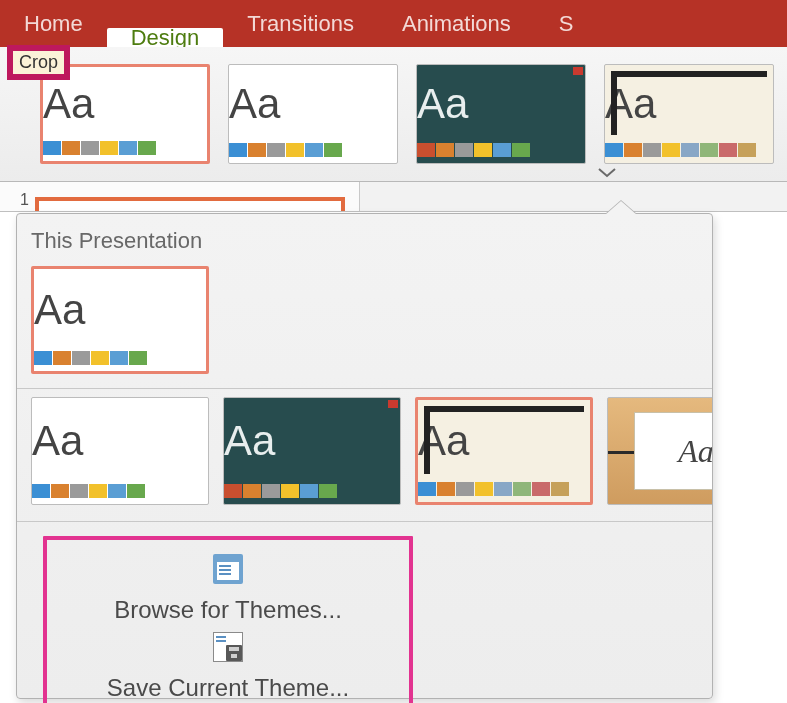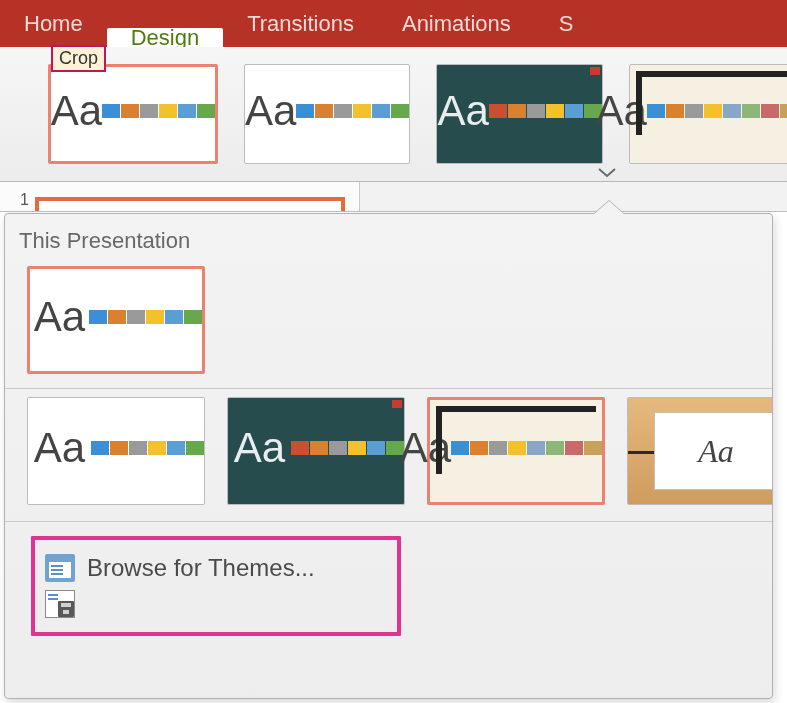--- a/index.html
+++ b/index.html
@@ -35,26 +35,25 @@
     border-top-right-radius: 2px;
     margin-top: 28px;
   }
 
   
   .crop-tip {
     position: absolute;
     top: 45px;
     left: 7px;
     background: #fbf2d8;
-    border: 2px solid #be185d;
+    border: 6px solid #be185d;
     font-size: 18px;
     padding: 1px 6px;
     color: #333;
     z-index: 5;
-    margin-left: 44px;
   }
 
   
   .theme-strip {
     background: linear-gradient(#f6f6f6, #ececec);
     border-bottom: 1px solid #b8b8b8;
     height: 135px;
     display: flex;
     align-items: center;
     padding-left: 40px;
@@ -63,25 +62,24 @@
   }
   .theme-thumb {
     width: 170px;
     height: 100px;
     background: #fff;
     border: 1px solid #bcbcbc;
     border-radius: 2px;
     position: relative;
     cursor: pointer;
     display: flex;
-    flex-direction: row;
-    align-items: center;
+    flex-direction: column;
+    align-items: flex-start;
     justify-content: flex-end;
     padding-bottom: 6px;
-    margin-left: 8px;
   }
   .theme-thumb.selected { border: 3px solid #e9836f; }
   .theme-thumb .aa {
     font-size: 42px;
     color: #444;
     flex: 1;
     display: flex;
     align-items: center;
     justify-content: center;
   }
@@ -127,23 +125,23 @@
     width: 310px; height: 14px;
     border: 4px solid #e26b3f;
     border-bottom: 0;
     background:#fff;
     margin-top:auto;
   }
 
   
   .dropdown-panel {
     position: absolute;
-    left: 4px;
+    left: 16px;
     top: 213px;
-    width: 769px;
+    width: 697px;
     height: 486px;
     background: linear-gradient(#f3f3f3, #ededed);
     border: 1px solid #b2b2b2;
     border-radius: 4px;
     box-shadow: 2px 4px 10px rgba(0,0,0,0.15);
   }
   .dropdown-pointer {
     position: absolute;
     top: -13px;
     left: 588px;
@@ -190,20 +188,21 @@
     width: 370px;
   }
   .action-item {
     display: flex;
     align-items: center;
     gap: 12px;
     font-size: 24px;
     color: #4a4a4a;
     padding: 4px 0;
     cursor:pointer;
+    flex-direction:column;
   }
   .action-icon {
     width: 30px; height: 28px;
     flex:0 0 30px;
     position:relative;
   }
   
   .icon-folder {
     background: #6fa3d0;
     border-radius: 2px;
@@ -392,15 +391,16 @@
 
   <div class="dropdown-actions">
     <div class="action-item">
       <div class="action-icon icon-folder"></div>
       <span>Browse for Themes...</span>
     </div>
     <div class="action-item">
       <div class="action-icon icon-save">
           <div class="disk"></div>
         </div>
+      <span>Save Current Theme...</span>
     </div>
   </div>
 </div>
 
 </body></html>

